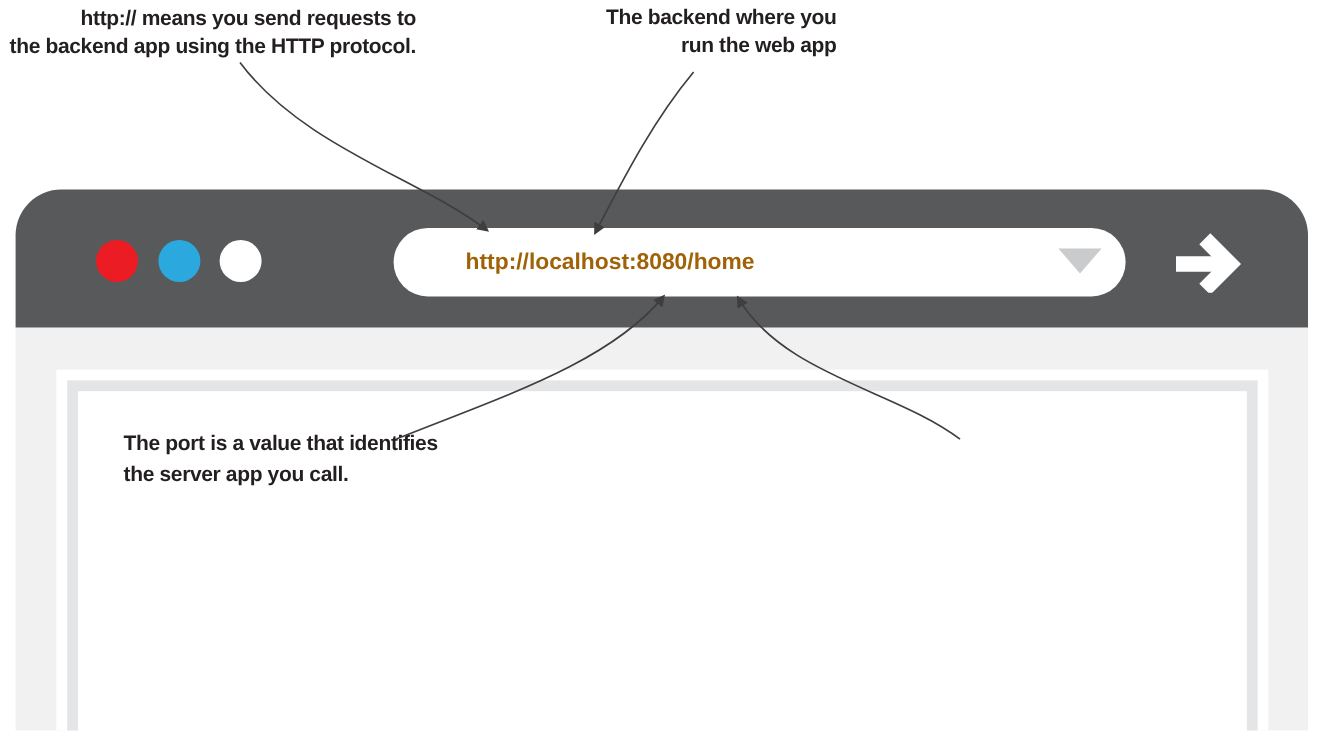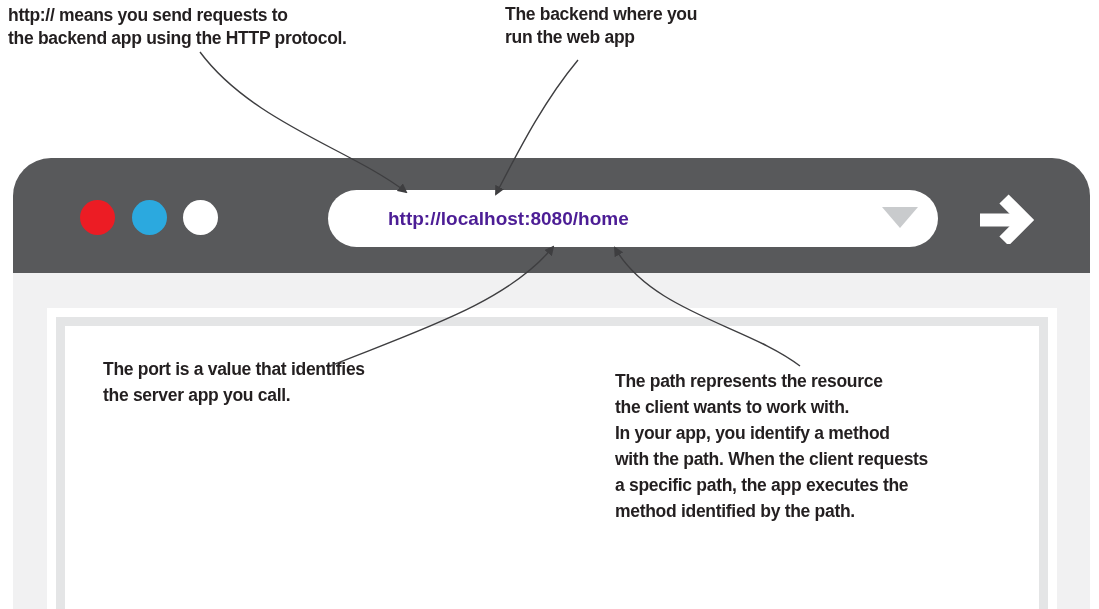--- a/index.html
+++ b/index.html
@@ -4,21 +4,21 @@
 <style>
   html,body{margin:0;padding:0;background:#fff;}
   .canvas{
     position:relative;width:1099px;height:609px;background:#ffffff;overflow:hidden;
     font-family:"Liberation Sans","DejaVu Sans",sans-serif;
   }
   .note{
     position:absolute;white-space:pre-line;font-weight:bold;color:#231F20;
     font-size:17.5px;letter-spacing:-0.3px;z-index:5;
   }
-  .note.top{line-height:23px;}
+  .note.top{line-height:23px;text-align:right;}
   .note.bottom{line-height:26px;}
 
   
   .browser-bar{
     position:absolute;left:13px;top:158px;width:1077px;height:115px;
     background:#58595B;border-radius:38px 38px 0 0;z-index:2;
   }
   .browser-body{
     position:absolute;left:13px;top:273px;width:1077px;height:336px;
     background:#F1F1F2;z-index:1;
@@ -38,21 +38,21 @@
   .traffic.blue{left:119px;background:#2BA9DF;}
   .traffic.white{left:170px;background:#FFFFFF;}
 
   
   .address-pill{
     position:absolute;left:315px;top:32px;width:610px;height:57px;
     background:#ffffff;border-radius:29px;
   }
   .address-url{
     position:absolute;left:60px;top:0;height:57px;line-height:57px;
-    font-size:19px;font-weight:bold;color:#4c1d95;letter-spacing:0;
+    font-size:19px;font-weight:bold;color:#a16207;letter-spacing:0;
   }
   .dropdown-triangle{
     position:absolute;left:554px;top:17px;width:0;height:0;
     border-left:18px solid transparent;border-right:18px solid transparent;
     border-top:21px solid #C9CBCD;
   }
   .go-arrow{position:absolute;left:965px;top:36px;}
 
   
   .connectors{position:absolute;left:0;top:0;z-index:10;pointer-events:none;}
@@ -84,26 +84,20 @@
     <span class="go-arrow">
       <svg width="62" height="50" viewBox="0 0 62 50">
         <path d="M2,26 H42" stroke="#FFFFFF" stroke-width="13" fill="none" stroke-linecap="butt"></path>
         <path d="M26,5 L47,26 L26,47" stroke="#FFFFFF" stroke-width="13" fill="none" stroke-linecap="butt" stroke-linejoin="miter"></path>
       </svg>
     </span>
   </div>
 
   <div class="note bottom" style="left:103px;top:356px;">The port is a value that identifies
 the server app you call.</div>
-  <div class="note bottom" style="left:615px;top:368px;">The path represents the resource
-the client wants to work with.
-In your app, you identify a method
-with the path. When the client requests
-a specific path, the app executes the
-method identified by the path.</div>
 
   <svg class="connectors" width="1099" height="609" viewBox="0 0 1099 609">
     <defs>
       <marker id="arrowhead" viewBox="0 0 10 10" refX="8" refY="5" markerWidth="7" markerHeight="7" orient="auto">
         <path d="M0,0 L10,5 L0,10 z" fill="#3E3E40"></path>
       </marker>
     </defs>
     <path d="M200,52 C252,122 352,150 406,192" fill="none" stroke="#3E3E40" stroke-width="1.4" marker-end="url(#arrowhead)"></path>
     <path d="M578,60 C543,102 518,152 496,194" fill="none" stroke="#3E3E40" stroke-width="1.4" marker-end="url(#arrowhead)"></path>
     <path d="M330,366 C420,330 508,302 553,247" fill="none" stroke="#3E3E40" stroke-width="1.4" marker-end="url(#arrowhead)"></path>

